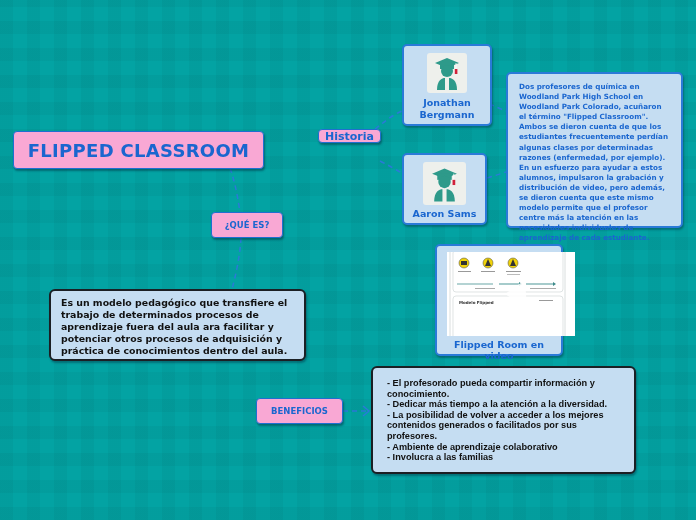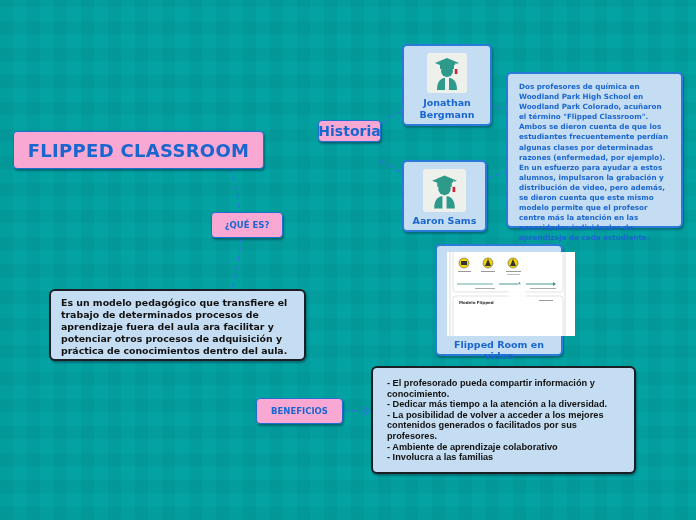--- a/index.html
+++ b/index.html
@@ -22,32 +22,32 @@
   .blue {
     background:#c5ddf2; border:2px solid #2a7ad8; border-radius:5px;
     box-shadow:1px 2px 2px rgba(0,40,60,0.4);
   }
   .dark {
     background:#c5ddf2; border:2px solid #1b1f24; border-radius:6px;
     box-shadow:1px 2px 2px rgba(0,40,60,0.4);
     color:#111;
   }
   #title { left:13px; top:131px; width:251px; height:38px; font-size:18px; letter-spacing:0.3px; }
-  #historia { left:318px; top:120px; width:63px; height:22px; font-size:14px; }
+  #historia { left:318px; top:129px; width:63px; height:14px; font-size:11px; }
   #que-es { left:211px; top:212px; width:72px; height:26px; font-size:8.5px; }
   #beneficios { left:256px; top:398px; width:87px; height:26px; font-size:8.5px; }
 
   .person { display:flex; flex-direction:column; align-items:center; }
   .avatar-tile {
     width:40px; height:40px; background:#eef0ec; border-radius:3px;
     display:flex; align-items:center; justify-content:center; margin-top:7px;
   }
   .person-name { color:#1a66cf; font-weight:bold; font-size:9.5px; text-align:center; line-height:12px; margin-top:4px; }
   #jonathan { left:402px; top:44px; width:90px; height:82px; }
-  #aaron { left:402px; top:160px; width:85px; height:72px;align-items:center; }
+  #aaron { left:402px; top:153px; width:85px; height:72px;align-items:center; }
   #aaron .avatar-tile { width:43px; height:43px; margin-top:7px; }
   #aaron .person-name { margin-top:3px; }
 
   #descripcion { left:506px; top:72px; width:177px; height:156px; padding:8px 12px 6px 11px; }
   #descripcion p { margin:0; color:#1a66cf; font-weight:bold; font-size:7.2px; line-height:10.1px; }
 
   #video { left:435px; top:244px; width:128px; height:112px; padding:6px 10px 0 10px; }
   .thumb {
     width:128px; height:84px; background:#ffffff; position:relative; overflow:hidden;
   }

